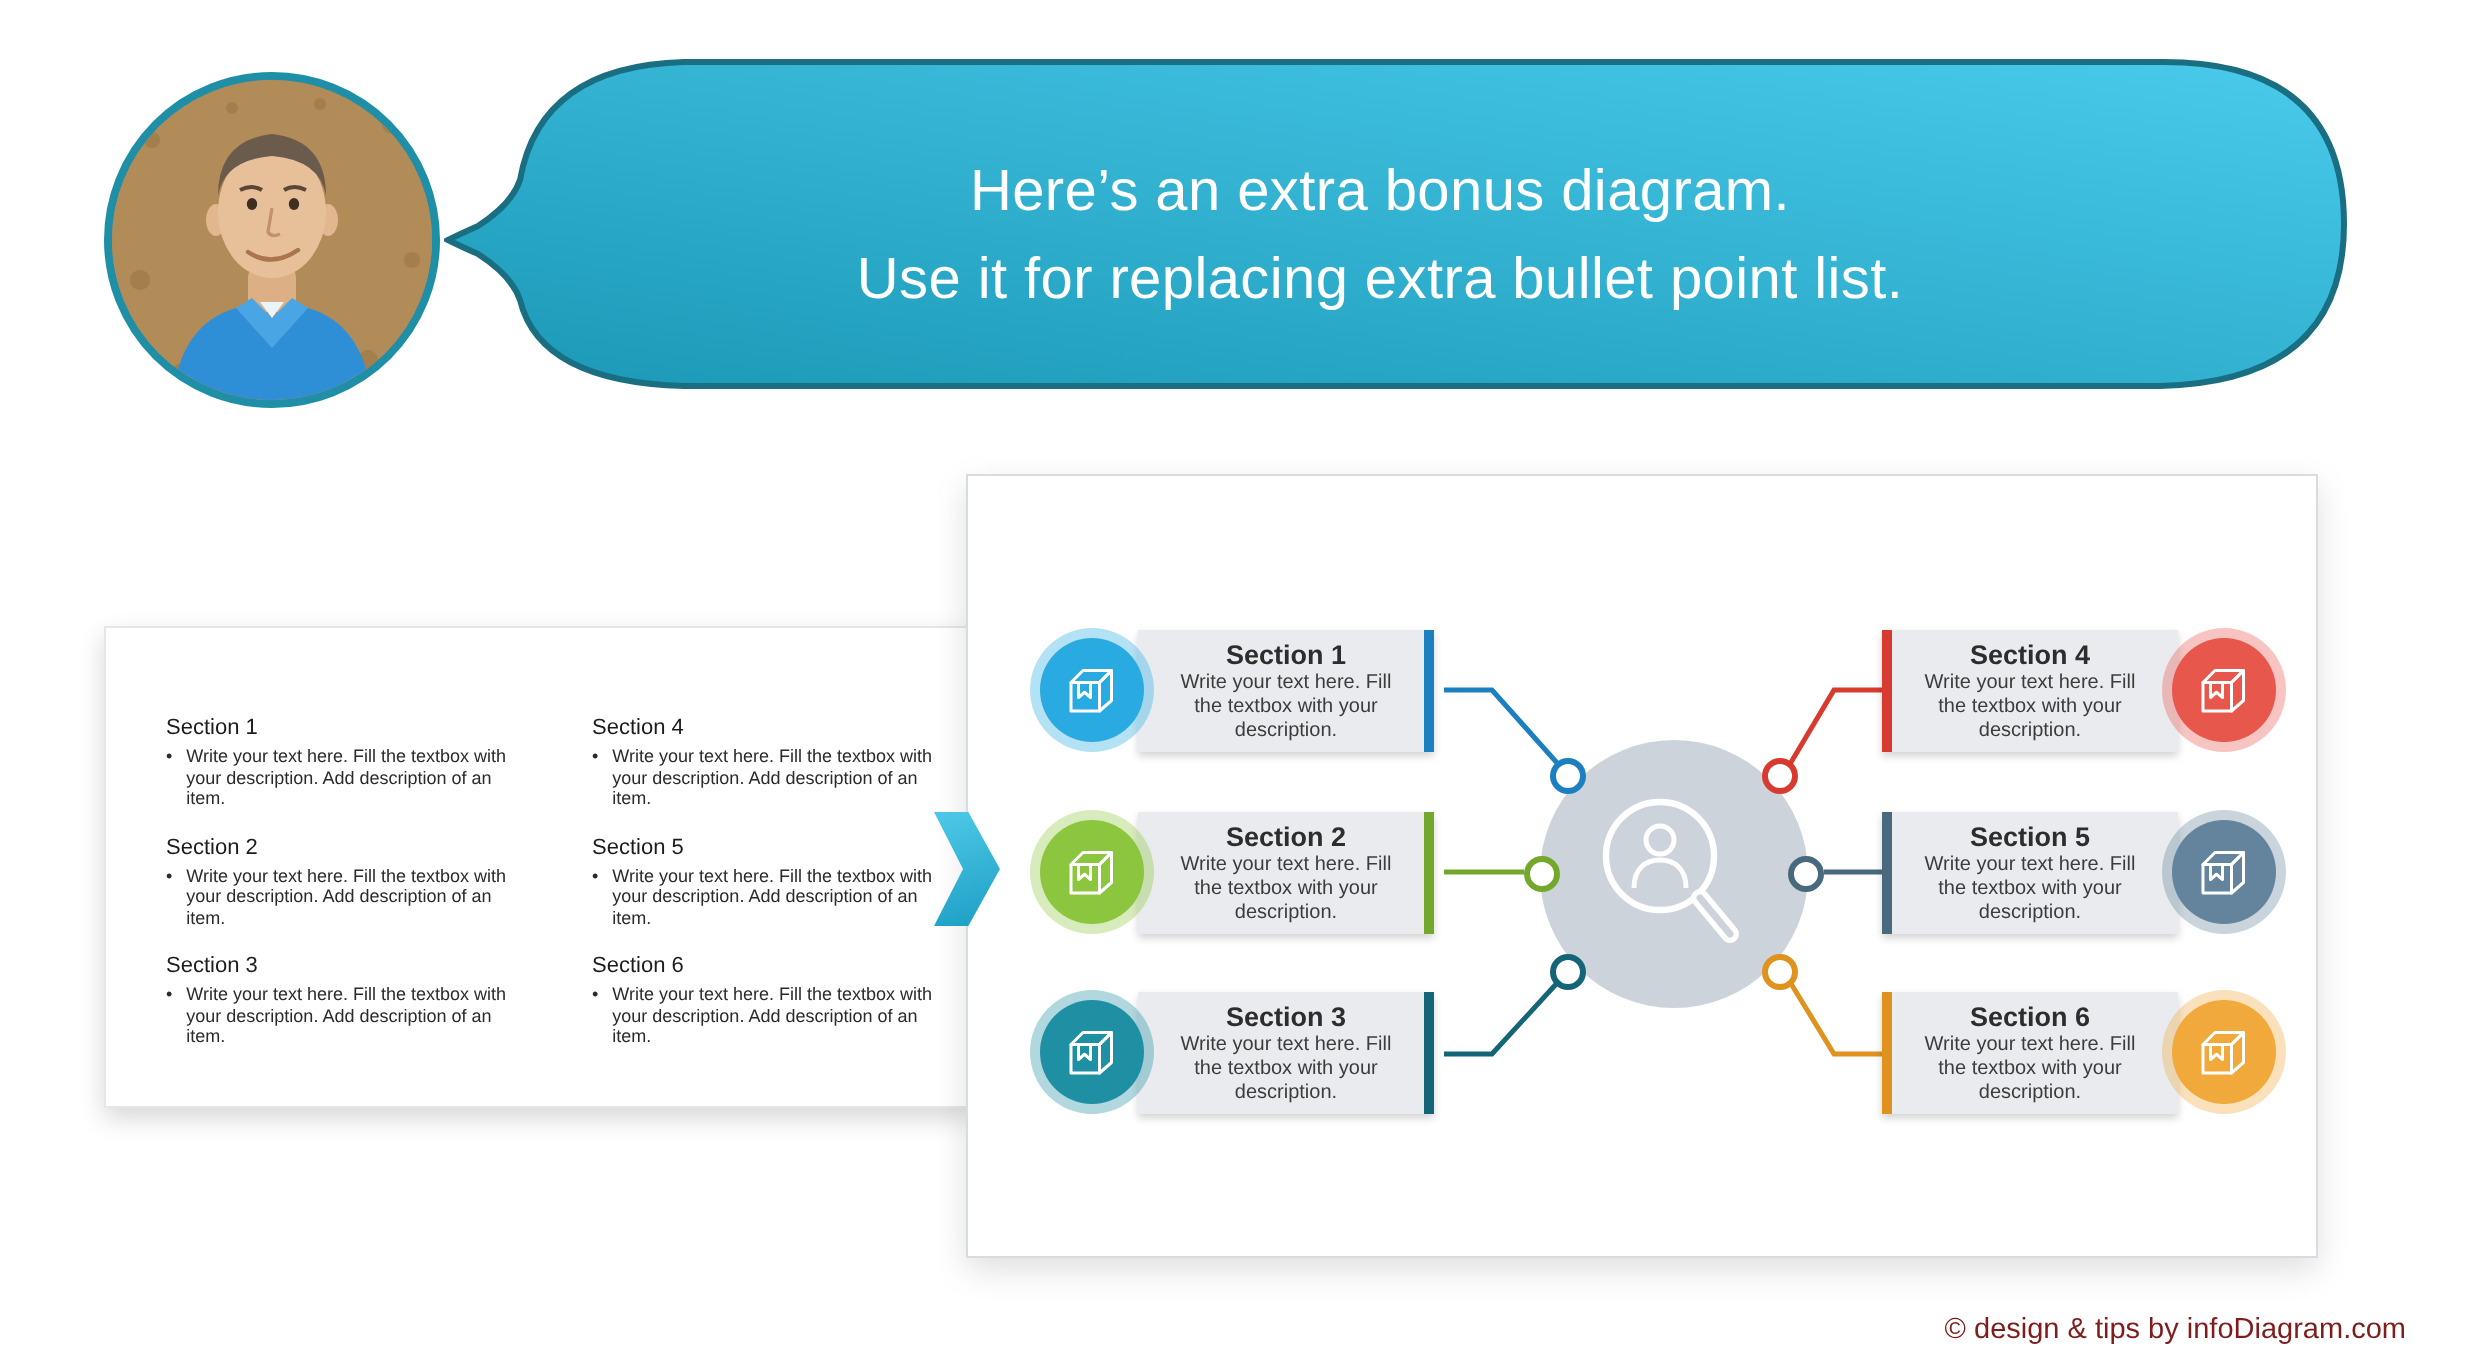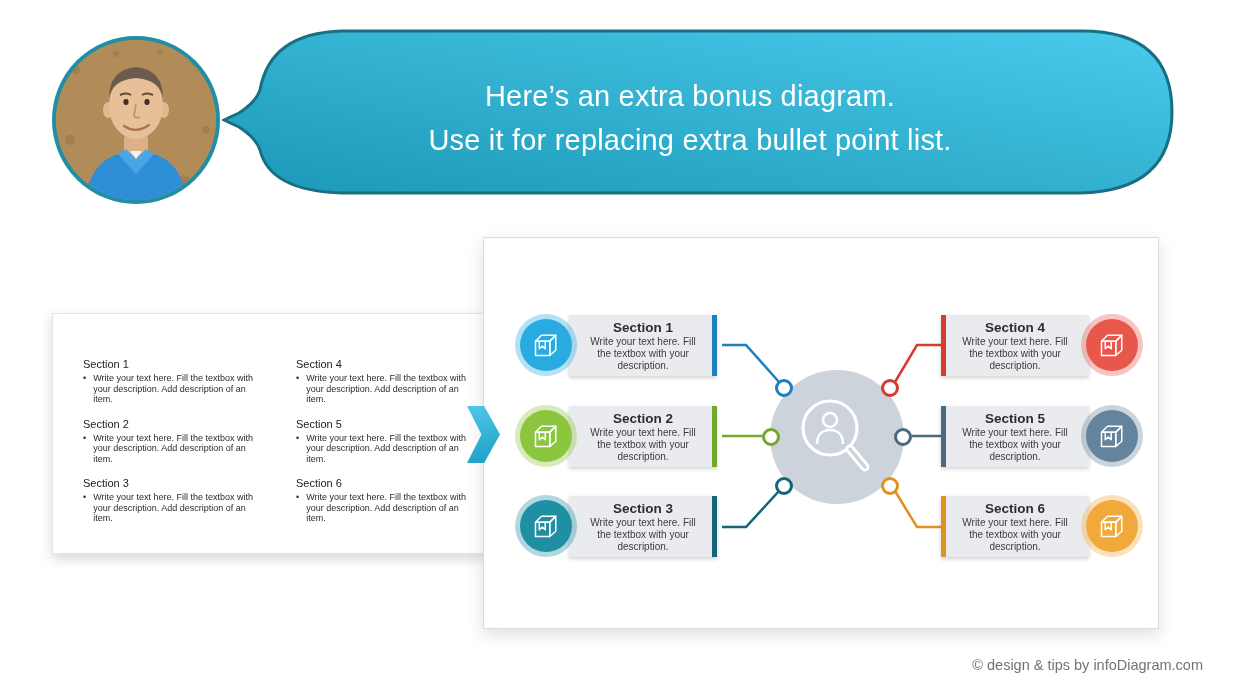--- a/index.html
+++ b/index.html
@@ -61,21 +61,21 @@
   .s1 .dcircle{background:#29ABE2;box-shadow:0 0 0 5px rgba(41,171,226,.35);}
   .s2 .dcircle{background:#8CC63F;box-shadow:0 0 0 5px rgba(140,198,63,.35);}
   .s3 .dcircle{background:#1F8FA4;box-shadow:0 0 0 5px rgba(31,143,164,.35);}
   .s4 .dcircle{background:#E8574C;box-shadow:0 0 0 5px rgba(232,87,76,.35);}
   .s5 .dcircle{background:#64839C;box-shadow:0 0 0 5px rgba(100,131,156,.35);}
   .s6 .dcircle{background:#F2A93C;box-shadow:0 0 0 5px rgba(242,169,60,.35);}
   .s1 .dbar{background:#1B7FC0;} .s2 .dbar{background:#74A82C;} .s3 .dbar{background:#156578;}
   .s4 .dbar{background:#D93A30;} .s5 .dbar{background:#49697F;} .s6 .dbar{background:#E0921F;}
 
   
-  .footer{position:absolute;right:33px;top:657px;font-size:14.5px;color:#737373;}
+  .footer{position:absolute;right:33px;top:657px;font-size:14.5px;color:#7f1d1d;}
   .defs-hidden{position:absolute;width:0;height:0;overflow:hidden;}
 </style>
 </head>
 <body>
 
 <div class="stage">
 
   <div class="avatar">
     <svg viewBox="0 0 160 160" width="160" height="160">
       <rect x="0" y="0" width="160" height="160" fill="#B18B58"></rect>

